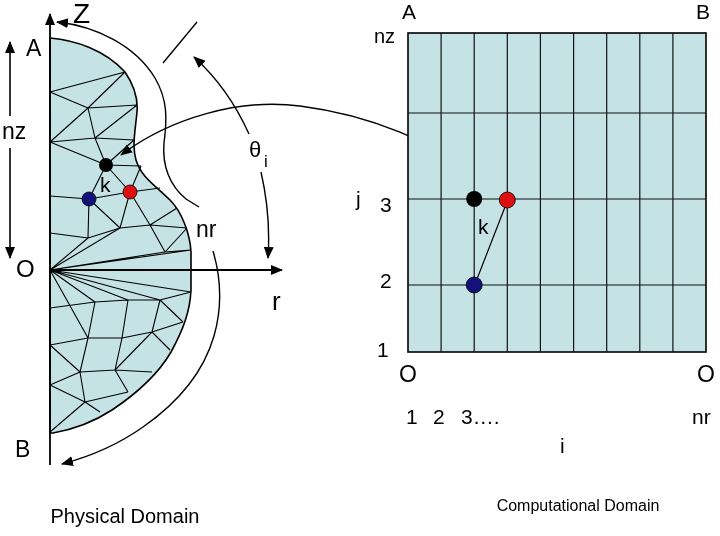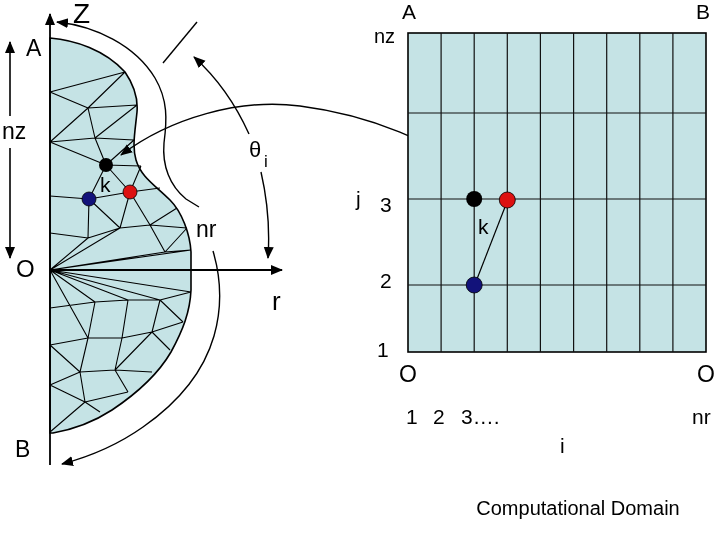--- a/index.html
+++ b/index.html
@@ -96,31 +96,32 @@
   <div class="lbl" style="left:73px;top:0px;font-size:28px;">Z</div>
   <div class="lbl" style="left:26px;top:37px;font-size:23px;">A</div>
   <div class="lbl" style="left:2px;top:120px;font-size:23px;">nz</div>
   <div class="lbl" style="left:16px;top:257px;font-size:24px;">O</div>
   <div class="lbl" style="left:15px;top:438px;font-size:23px;">B</div>
   <div class="lbl" style="left:196px;top:218px;font-size:23px;">nr</div>
   <div class="lbl" style="left:249px;top:139px;font-size:22px;">θ</div>
   <div class="lbl" style="left:264px;top:153px;font-size:17px;">i</div>
   <div class="lbl" style="left:100px;top:174px;font-size:21px;">k</div>
   <div class="lbl" style="left:272px;top:288px;font-size:26px;">r</div>
+  <div class="lbl cap" style="left:25px;top:506px;width:200px;font-size:20px;">Physical Domain</div>
 
   <div class="lbl" style="left:402px;top:1px;font-size:21px;">A</div>
   <div class="lbl" style="left:696px;top:1px;font-size:21px;">B</div>
   <div class="lbl" style="left:374px;top:26px;font-size:20px;">nz</div>
   <div class="lbl" style="left:356px;top:188px;font-size:21px;">j</div>
   <div class="lbl" style="left:380px;top:194px;font-size:21px;">3</div>
   <div class="lbl" style="left:380px;top:270px;font-size:21px;">2</div>
   <div class="lbl" style="left:377px;top:339px;font-size:21px;">1</div>
   <div class="lbl" style="left:399px;top:363px;font-size:23px;">O</div>
   <div class="lbl" style="left:697px;top:363px;font-size:23px;">O</div>
   <div class="lbl" style="left:406px;top:406px;font-size:21px;">1</div>
   <div class="lbl" style="left:433px;top:406px;font-size:21px;">2</div>
   <div class="lbl" style="left:461px;top:406px;font-size:21px;">3….</div>
   <div class="lbl" style="left:692px;top:406px;font-size:21px;">nr</div>
   <div class="lbl" style="left:560px;top:435px;font-size:21px;">i</div>
   <div class="lbl" style="left:478px;top:216px;font-size:21px;">k</div>
-  <div class="lbl cap" style="left:448px;top:498px;width:260px;font-size:20px;">Computational Domain</div>
+  <div class="lbl cap" style="left:448px;top:498px;width:260px;font-size:16px;">Computational Domain</div>
 
 </div>
 
 </body></html>

